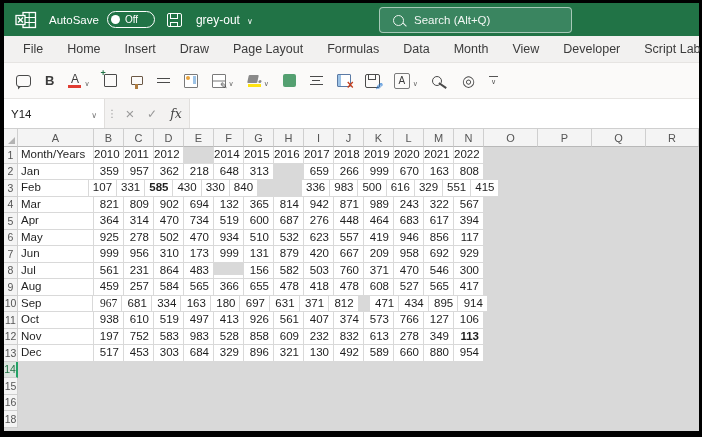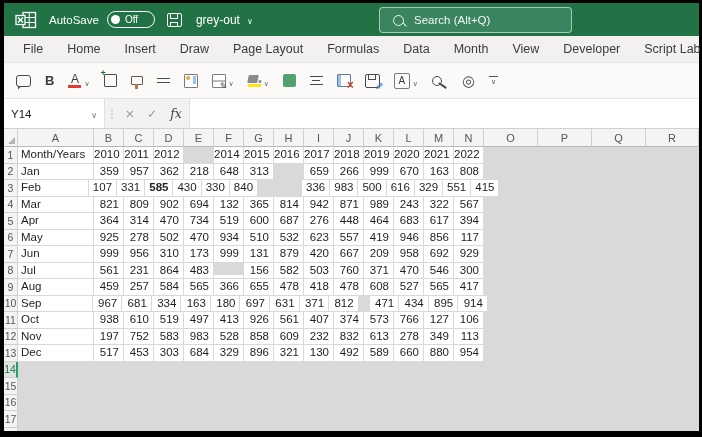--- a/index.html
+++ b/index.html
@@ -435,21 +435,21 @@
           <div class="cell white num" style="width: 30px;">565</div>
           <div class="cell white num" style="width: 30px;">417</div>
           <div class="cell grey" style="width: 54px;"></div>
           <div class="cell grey" style="width: 54px;"></div>
           <div class="cell grey" style="width: 54px;"></div>
           <div class="cell grey" style="width: 53px;"></div>
         </div>
         <div class="grid-row">
           <div class="rowhdr">10</div>
           <div class="cell white txt" style="width: 76px;">Sep</div>
-          <div class="cell white num" style="width: 30px;">967</div>
+          <div class="cell white num" style="width: 30px; font-family: Liberation Serif, serif;">967</div>
           <div class="cell white num" style="width: 30px;">681</div>
           <div class="cell white num" style="width: 30px;">334</div>
           <div class="cell white num" style="width: 30px;">163</div>
           <div class="cell white num" style="width: 30px;">180</div>
           <div class="cell white num" style="width: 30px;">697</div>
           <div class="cell white num" style="width: 30px;">631</div>
           <div class="cell white num" style="width: 30px;">371</div>
           <div class="cell white num" style="width: 30px;">812</div>
           <div class="cell white num" style="width: 30px; margin-left: 11px;">471</div>
           <div class="cell white num" style="width: 30px;">434</div>
@@ -489,21 +489,21 @@
           <div class="cell white num" style="width: 30px;">583</div>
           <div class="cell white num" style="width: 30px;">983</div>
           <div class="cell white num" style="width: 30px;">528</div>
           <div class="cell white num" style="width: 30px;">858</div>
           <div class="cell white num" style="width: 30px;">609</div>
           <div class="cell white num" style="width: 30px;">232</div>
           <div class="cell white num" style="width: 30px;">832</div>
           <div class="cell white num" style="width: 30px;">613</div>
           <div class="cell white num" style="width: 30px;">278</div>
           <div class="cell white num" style="width: 30px;">349</div>
-          <div class="cell white num" style="width: 30px;">113</div>
+          <div class="cell white num" style="width: 30px; font-weight: bold;">113</div>
           <div class="cell grey" style="width: 54px;"></div>
           <div class="cell grey" style="width: 54px;"></div>
           <div class="cell grey" style="width: 54px;"></div>
           <div class="cell grey" style="width: 53px;"></div>
         </div>
         <div class="grid-row">
           <div class="rowhdr">13</div>
           <div class="cell white txt" style="width: 76px;">Dec</div>
           <div class="cell white num" style="width: 30px;">517</div>
           <div class="cell white num" style="width: 30px;">453</div>
@@ -580,41 +580,20 @@
           <div class="cell grey" style="width: 30px;"></div>
           <div class="cell grey" style="width: 30px;"></div>
           <div class="cell grey" style="width: 30px;"></div>
           <div class="cell grey" style="width: 30px;"></div>
           <div class="cell grey" style="width: 54px;"></div>
           <div class="cell grey" style="width: 54px;"></div>
           <div class="cell grey" style="width: 54px;"></div>
           <div class="cell grey" style="width: 53px;"></div>
         </div>
         <div class="grid-row">
-          <div class="rowhdr">17</div>
-          <div class="cell grey" style="width: 76px;"></div>
-          <div class="cell grey" style="width: 30px;"></div>
-          <div class="cell grey" style="width: 30px;"></div>
-          <div class="cell grey" style="width: 30px;"></div>
-          <div class="cell grey" style="width: 30px;"></div>
-          <div class="cell grey" style="width: 30px;"></div>
-          <div class="cell grey" style="width: 30px;"></div>
-          <div class="cell grey" style="width: 30px;"></div>
-          <div class="cell grey" style="width: 30px;"></div>
-          <div class="cell grey" style="width: 30px;"></div>
-          <div class="cell grey" style="width: 30px;"></div>
-          <div class="cell grey" style="width: 30px;"></div>
-          <div class="cell grey" style="width: 30px;"></div>
-          <div class="cell grey" style="width: 30px;"></div>
-          <div class="cell grey" style="width: 54px;"></div>
-          <div class="cell grey" style="width: 54px;"></div>
-          <div class="cell grey" style="width: 54px;"></div>
-          <div class="cell grey" style="width: 53px;"></div>
-        </div>
-        <div class="grid-row">
           <div class="rowhdr">18</div>
           <div class="cell grey" style="width: 76px;"></div>
           <div class="cell grey" style="width: 30px;"></div>
           <div class="cell grey" style="width: 30px;"></div>
           <div class="cell grey" style="width: 30px;"></div>
           <div class="cell grey" style="width: 30px;"></div>
           <div class="cell grey" style="width: 30px;"></div>
           <div class="cell grey" style="width: 30px;"></div>
           <div class="cell grey" style="width: 30px;"></div>
           <div class="cell grey" style="width: 30px;"></div>

